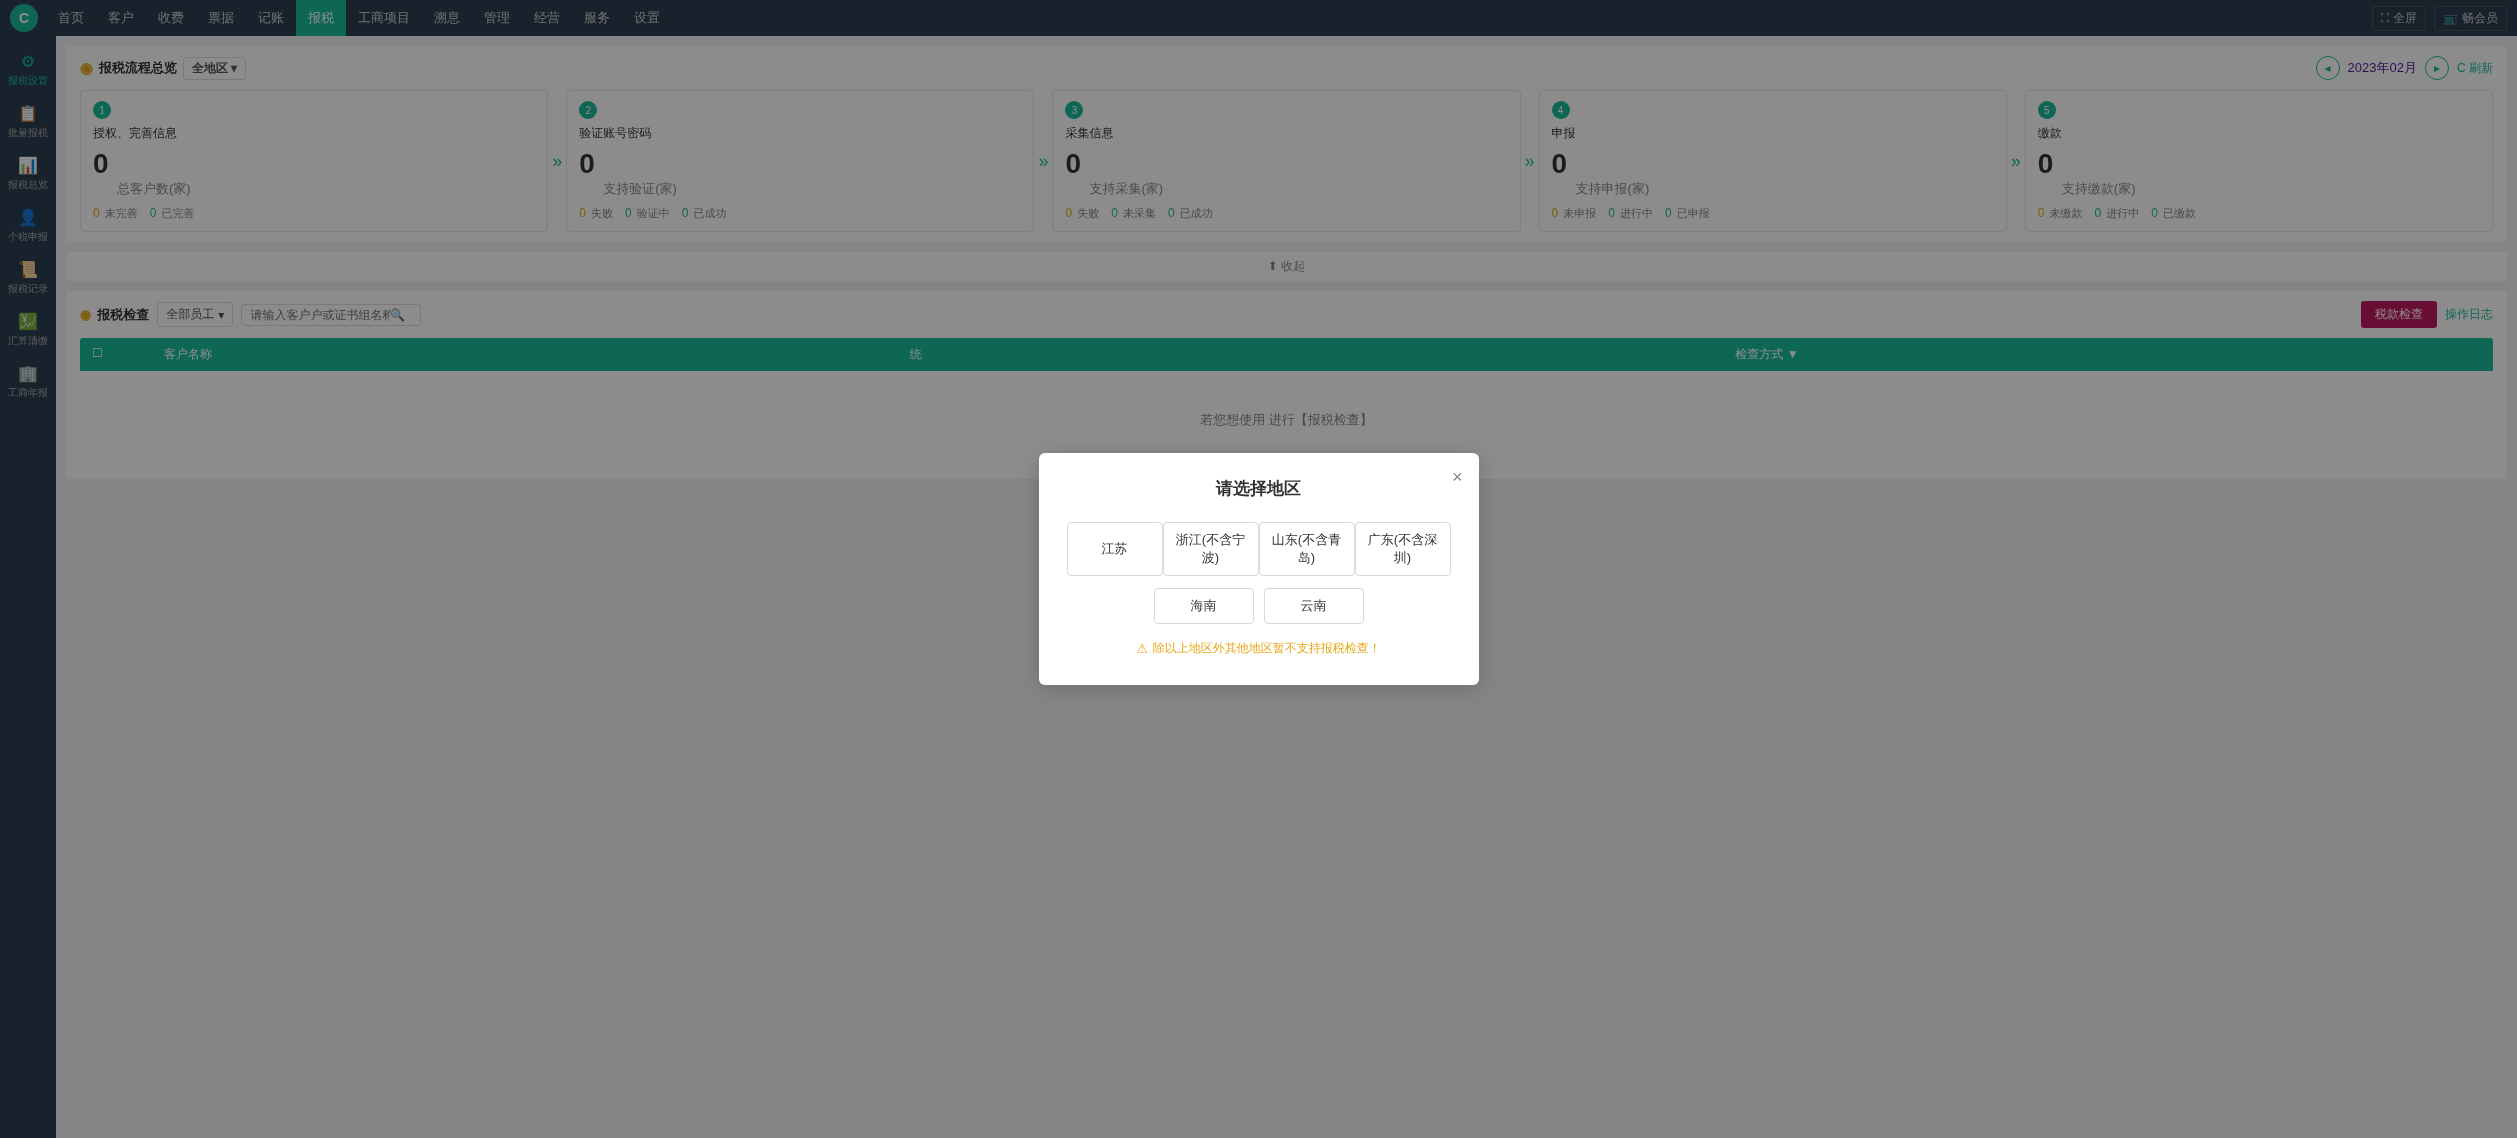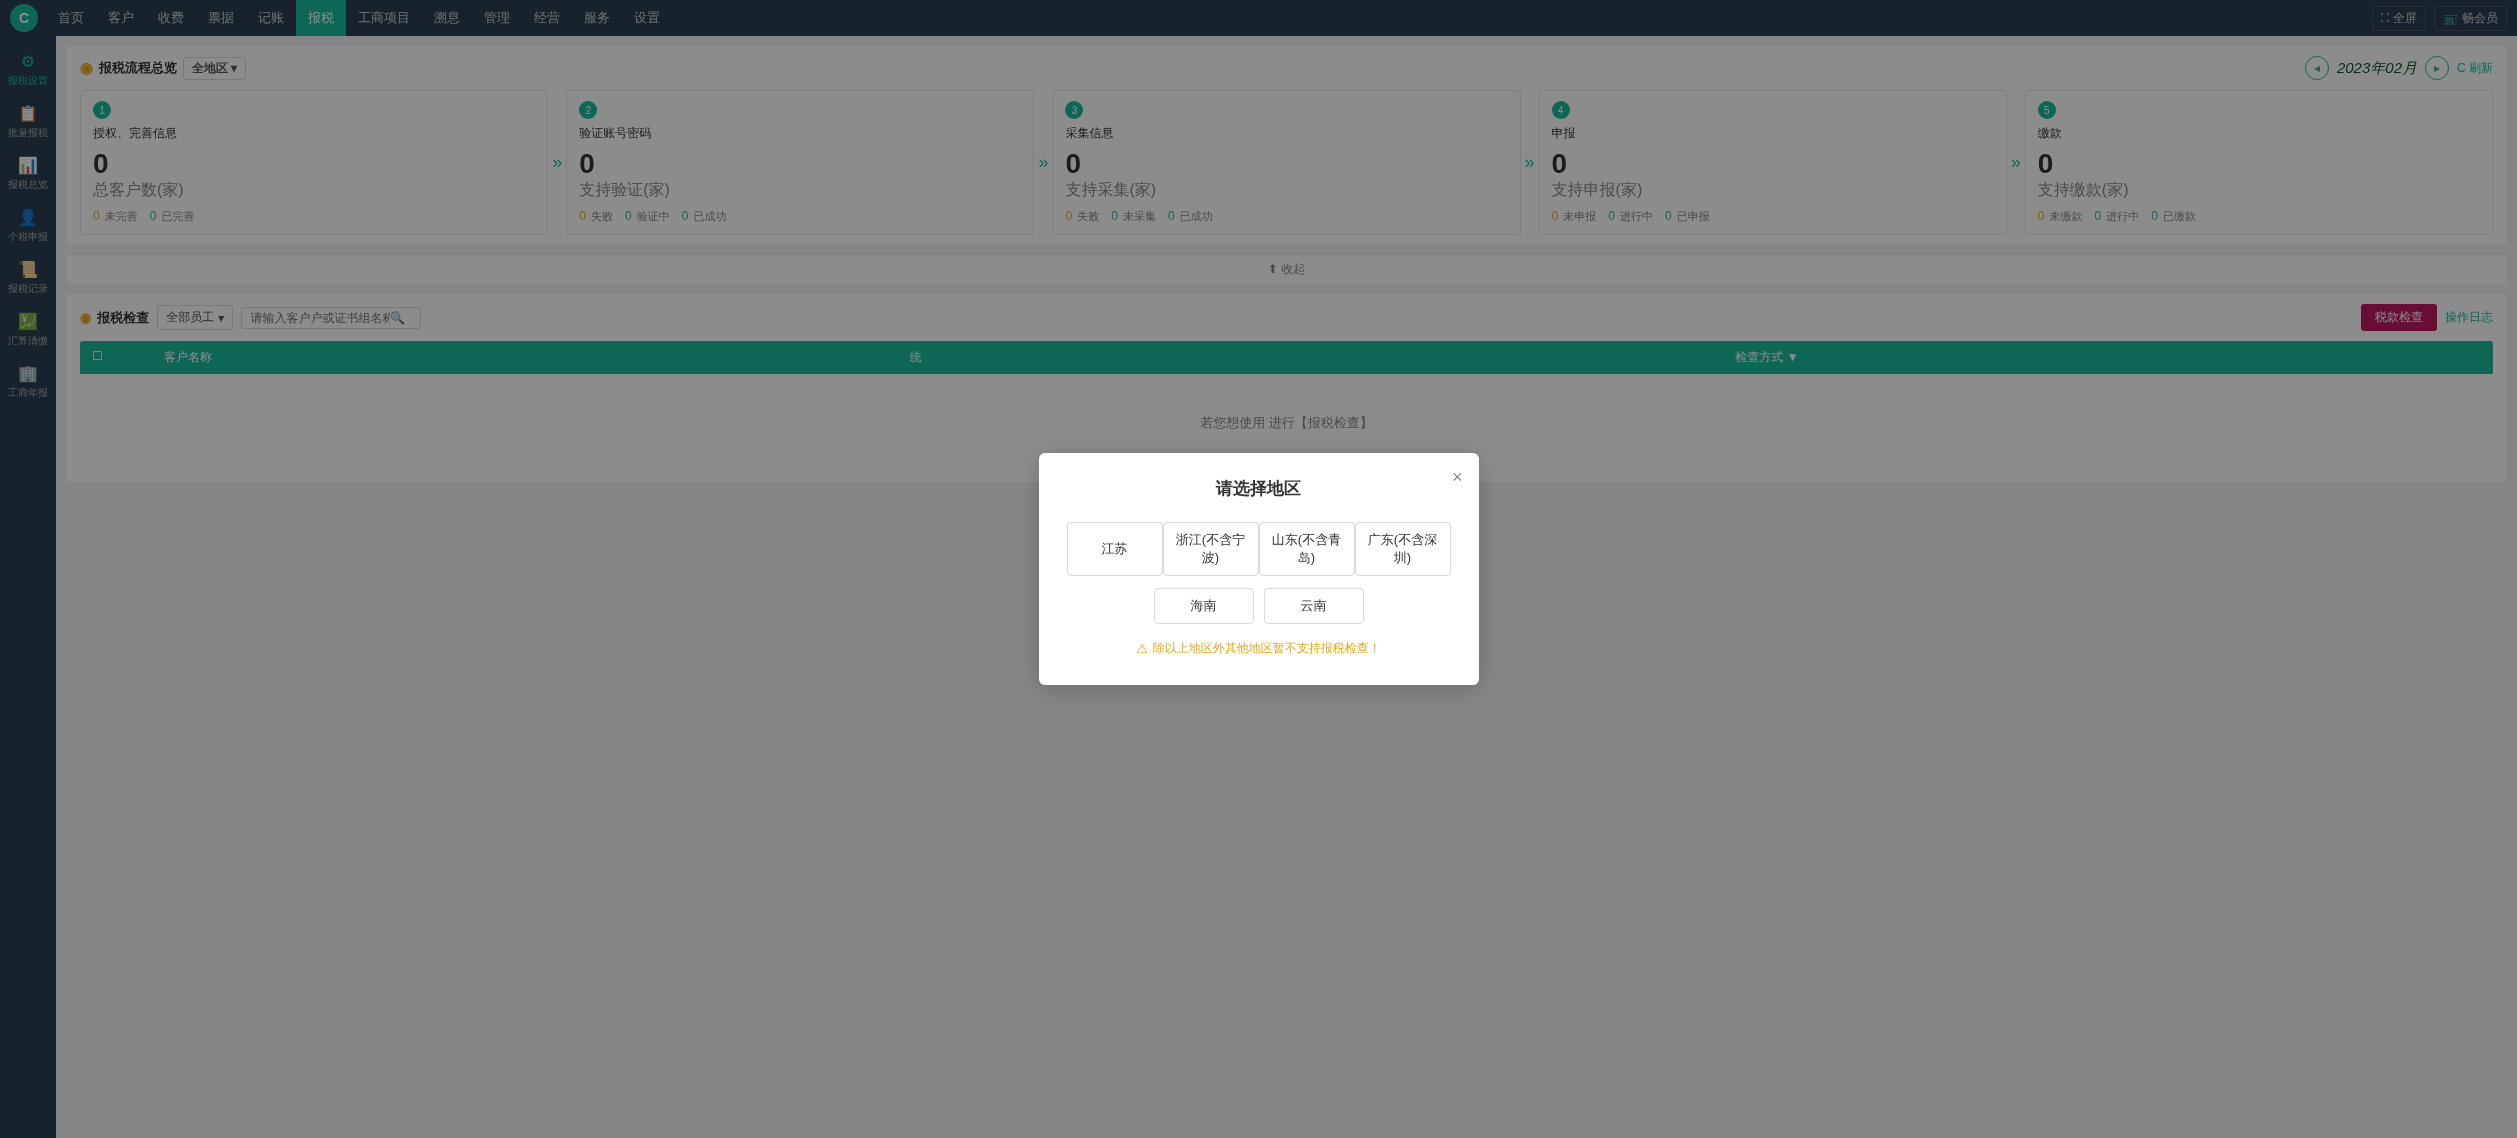--- a/index.html
+++ b/index.html
@@ -110,21 +110,21 @@
     }
     .flow-nav {
       display: flex; align-items: center; gap: 8px;
     }
     .flow-nav-btn {
       width: 24px; height: 24px; border-radius: 50%;
       border: 1px solid #1abc9c; color: #1abc9c;
       display: flex; align-items: center; justify-content: center;
       cursor: pointer; font-size: 12px;
     }
-    .flow-date { font-size: 15px; color: #14532d; font-style: italic; }
+    .flow-date { font-size: 13px; color: #4c1d95; }
     .refresh-btn { font-size: 12px; color: #1abc9c; cursor: pointer; }
 
     .flow-steps {
       display: flex; align-items: stretch; gap: 0;
     }
     .flow-step {
       flex: 1;
       border: 1px solid #e8e8e8;
       border-radius: 4px;
       padding: 10px 12px;
@@ -136,21 +136,21 @@
       align-self: center;
     }
     .step-num {
       width: 18px; height: 18px; border-radius: 50%;
       background: #1abc9c; color: white;
       display: flex; align-items: center; justify-content: center;
       font-size: 10px; margin-bottom: 6px;
     }
     .step-name { font-size: 12px; color: #333; margin-bottom: 6px; }
     .step-count { font-size: 28px; font-weight: bold; color: #333; }
-    .step-label { font-size: 16px; color: #888; margin-bottom: 8px; }
+    .step-label { font-size: 13px; color: #888; margin-bottom: 8px; margin-left: 24px; }
     .step-stats {
       display: flex; gap: 12px; margin-top: 6px;
     }
     .step-stat { font-size: 11px; }
     .stat-num { font-size: 12px; color: #1abc9c; margin-right: 2px; }
     .stat-num.orange { color: #e6a817; }
     .stat-label { color: #888; }
 
     
     .collapse-bar {

